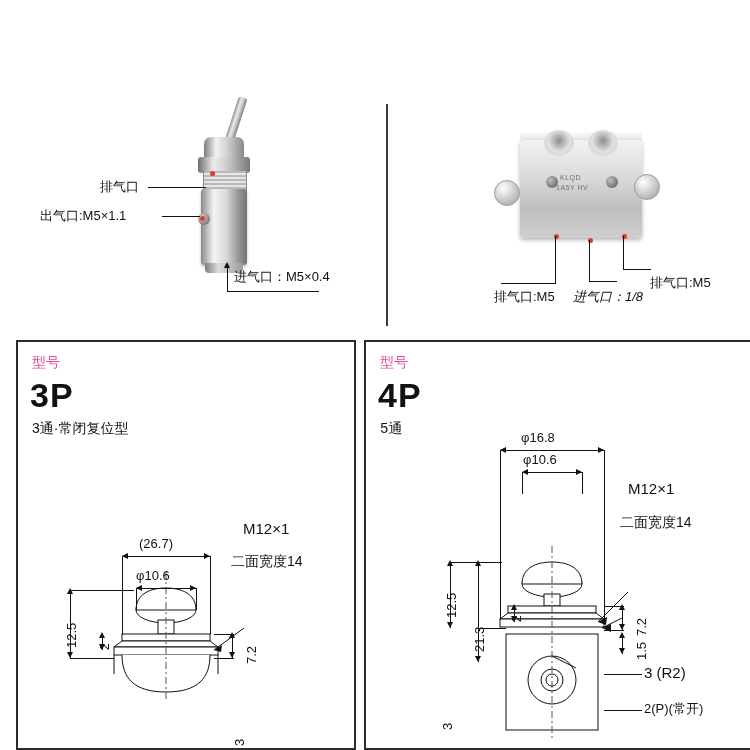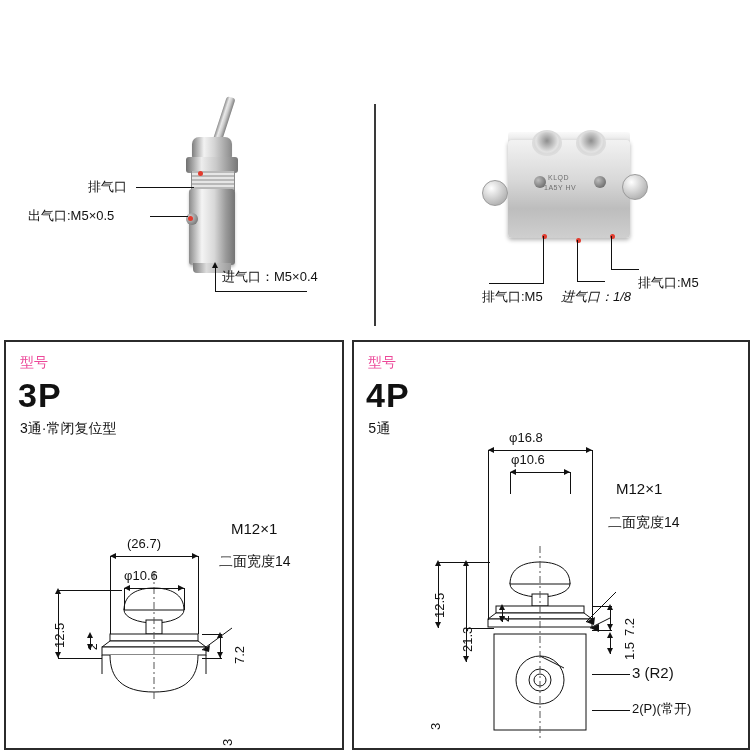--- a/index.html
+++ b/index.html
@@ -1,21 +1,21 @@
 <!DOCTYPE html>
 <html><head>
 <meta charset="utf-8">
 <style>
   html,body{margin:0;padding:0;}
   body{
     width:750px;height:750px;background:#ffffff;
     font-family:"Liberation Sans", sans-serif;
     color:#1a1a1a;overflow:hidden;position:relative;
   }
-  .page{position:absolute;inset:0;}
+  .page{position:absolute;inset:0;margin-left:12px;}
 
   
   .vdiv{
     position:absolute;left:374px;top:104px;width:2px;height:222px;
     background:#3a3a3a;
   }
 
   
   .abs{position:absolute;}
   .lbl{font-size:13px;color:#111;white-space:nowrap;}
@@ -132,21 +132,21 @@
     <div class="p1-port"></div>
     <div class="p1-bot"></div>
     <div class="dot" style="left:48px;top:76px;"></div>
     <div class="dot" style="left:38px;top:121px;"></div>
   </div>
 
   <div class="leader h" style="left:136px;top:187px;width:58px;"></div>
   <div class="abs lbl" style="left:88px;top:178px;">排气口</div>
 
   <div class="leader h" style="left:150px;top:216px;width:38px;"></div>
-  <div class="abs lbl" style="left:28px;top:207px;">出气口:M5×0.5</div>
+  <div class="abs lbl" style="left:28px;top:207px;">出气口:M5×1.1</div>
 
   <div class="ln v" style="left:215px;top:268px;height:24px;"></div>
   <div class="ln h" style="left:215px;top:291px;width:92px;"></div>
   <div class="arrow-u" style="left:212px;top:262px;"></div>
   <div class="abs lbl" style="left:222px;top:268px;">进气口：M5×0.4</div>
 
   <div class="photo2">
     <div class="p2-top"></div>
     <div class="p2-body"></div>
     <div class="p2-hole" style="left:62px;top:10px;"></div>

